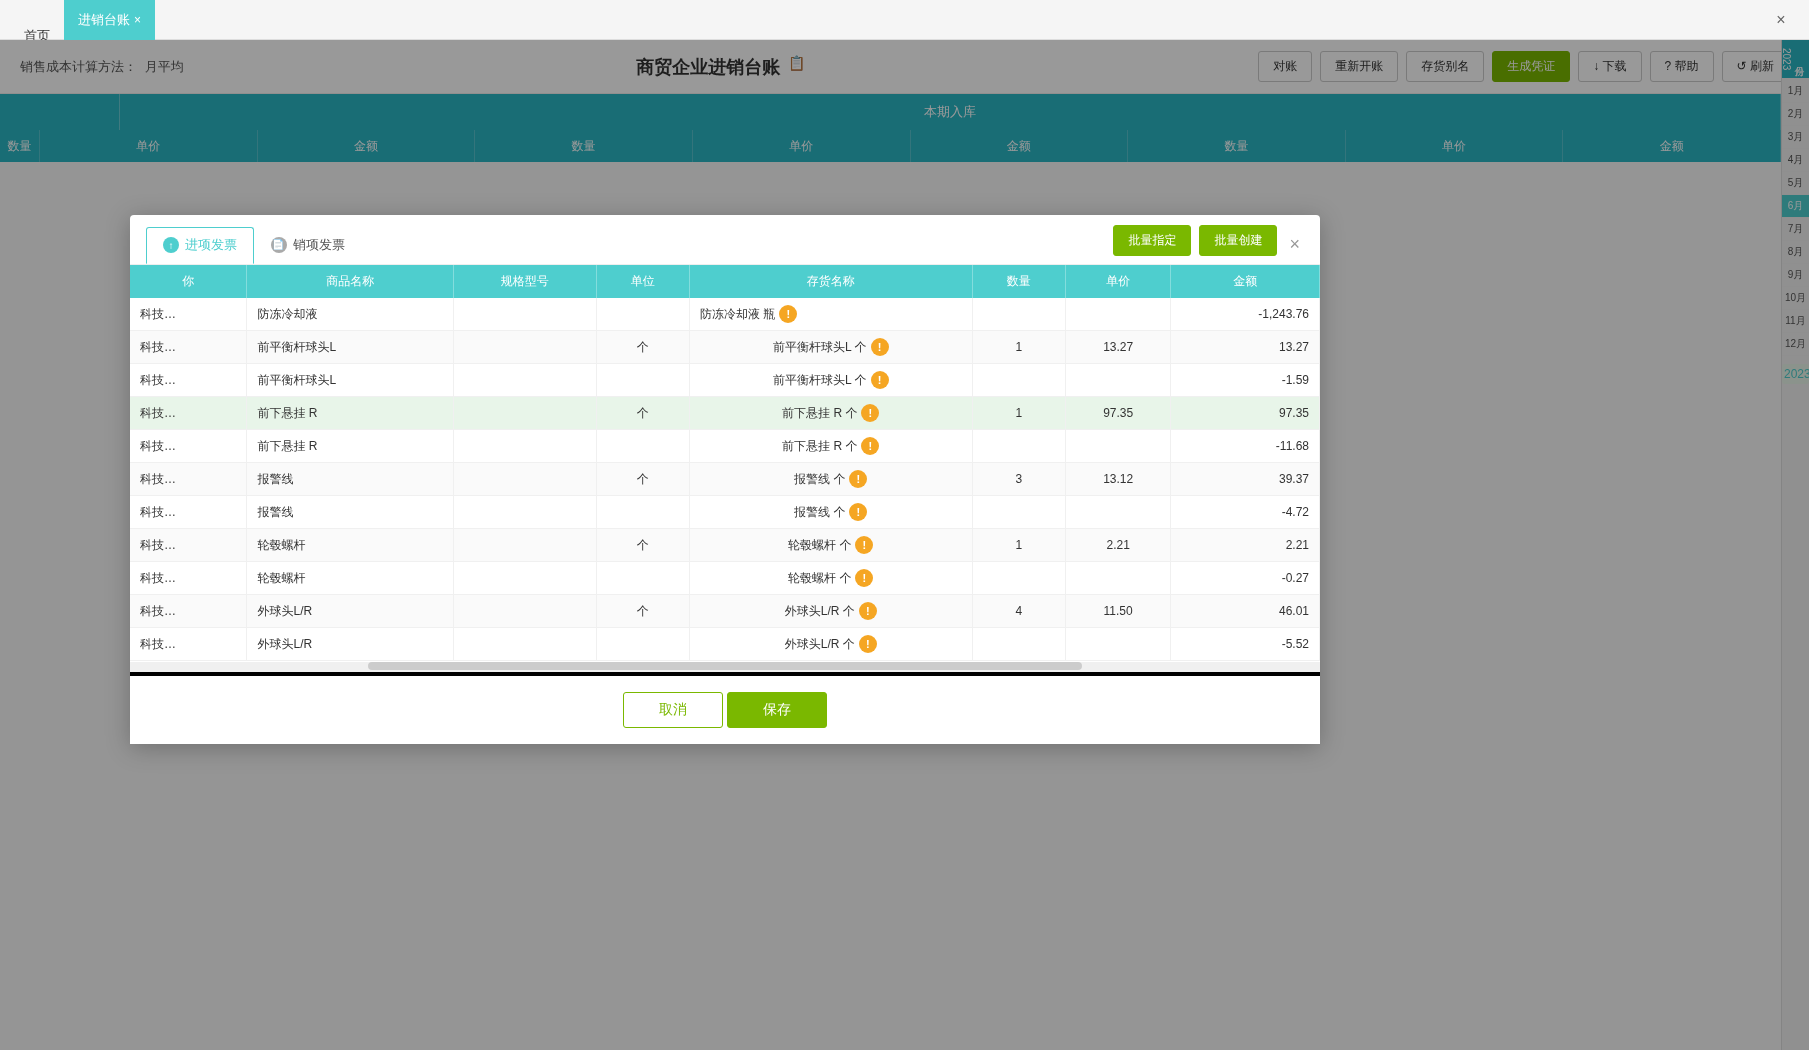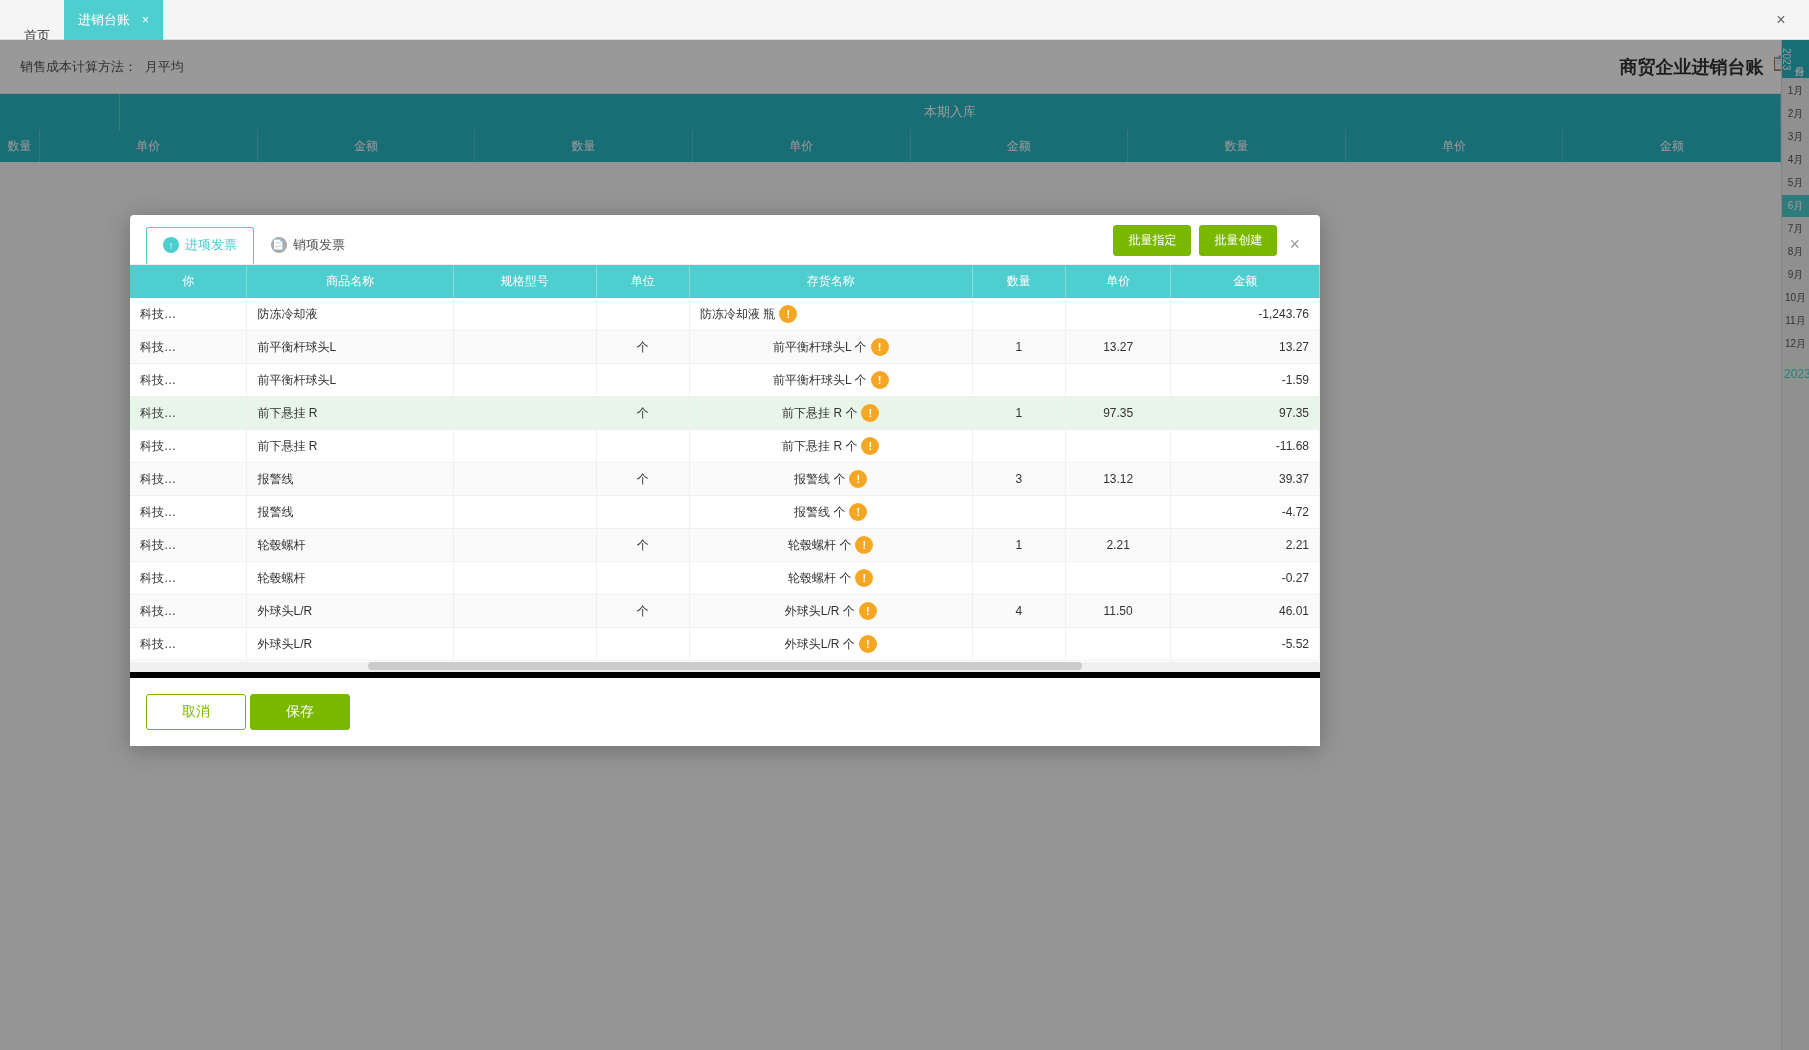--- a/index.html
+++ b/index.html
@@ -6,21 +6,21 @@
     body { font-family: "Microsoft YaHei", Arial, sans-serif; font-size: 13px; background: #e0e0e0; width: 1809px; height: 1050px; overflow: hidden; }
 
     
     .top-bar {
       display: flex; align-items: center; background: #f5f5f5; border-bottom: 1px solid #ddd;
       height: 40px; padding: 0 10px;
     }
     .top-bar-home { padding: 16px 14px; height: 40px; line-height: 40px; font-size: 13px; color: #333; cursor: pointer; }
     .top-bar-tab {
       background: #4ecece; color: #fff; padding: 0 14px; height: 40px; line-height: 40px;
-      font-size: 13px; display: flex; align-items: center; gap: 12px; cursor: pointer;
+      font-size: 13px; display: flex; align-items: center; gap: 4px; cursor: pointer;
     }
     .top-bar-tab .close-x { font-size: 12px; cursor: pointer; }
     .top-bar-close-btn {
       margin-left: auto; width: 36px; height: 36px; display: flex; align-items: center; justify-content: center;
       font-size: 16px; cursor: pointer; color: #666;
     }
 
     
     .main-area {
       background: #f8f8f8; width: 100%; height: calc(1050px - 40px); position: relative; overflow: hidden;
@@ -111,22 +111,22 @@
     .dialog-table tbody tr.highlighted { background: #e8f5e9; }
     .warning-icon {
       display: inline-flex; align-items: center; justify-content: center;
       width: 18px; height: 18px; background: #f5a623; border-radius: 50%;
       color: #fff; font-size: 11px; font-weight: bold;
     }
     .num-negative { color: #e53935; }
 
     
     .dialog-footer {
-      display: flex; gap: 4px; padding: 16px;
-      border-top: 6px solid #000000; background: #fff;
+      display: flex; justify-content: center; gap: 4px; padding: 16px;
+      border-top: 4px solid #000000; background: #fff;
     }
     .dialog-table-wrap { overflow-x: auto; max-height: 430px; overflow-y: auto; }
 
     
     .dialog-scrollbar { height: 10px; background: #f0f0f0; position: relative; }
     .dialog-scrollbar-thumb { height: 8px; background: #ccc; border-radius: 4px; margin: 1px; width: 60%; margin-left: 20%; }
   </style>
 </head>
 <body>
 
@@ -142,20 +142,29 @@
 <div class="main-area">
 
   <div class="main-header">
     <div class="main-header-left">
       <span>销售成本计算方法：</span>
       <span style="margin-left:4px;">月平均</span>
     </div>
     <div class="main-header-center">
       <span>商贸企业进销台账</span>
       <span style="font-size:14px;font-weight:normal;color:#888;">📋</span>
+    </div>
+    <div class="main-header-right">
+      <button class="btn">对账</button>
+      <button class="btn">重新开账</button>
+      <button class="btn">存货别名</button>
+      <button class="btn btn-primary">生成凭证</button>
+      <button class="btn btn-icon">↓ 下载</button>
+      <button class="btn btn-icon">? 帮助</button>
+      <button class="btn btn-icon">↺ 刷新</button>
     </div>
   </div>
 
   <div class="table-header-top">
     <div class="col-group" style="flex:0 0 120px;"></div>
     <div class="col-group">本期入库</div>
     <div style="flex:0 0 28px;"></div>
   </div>
   <div class="table-header-sub">
     <div class="col" style="flex:0 0 40px;">

